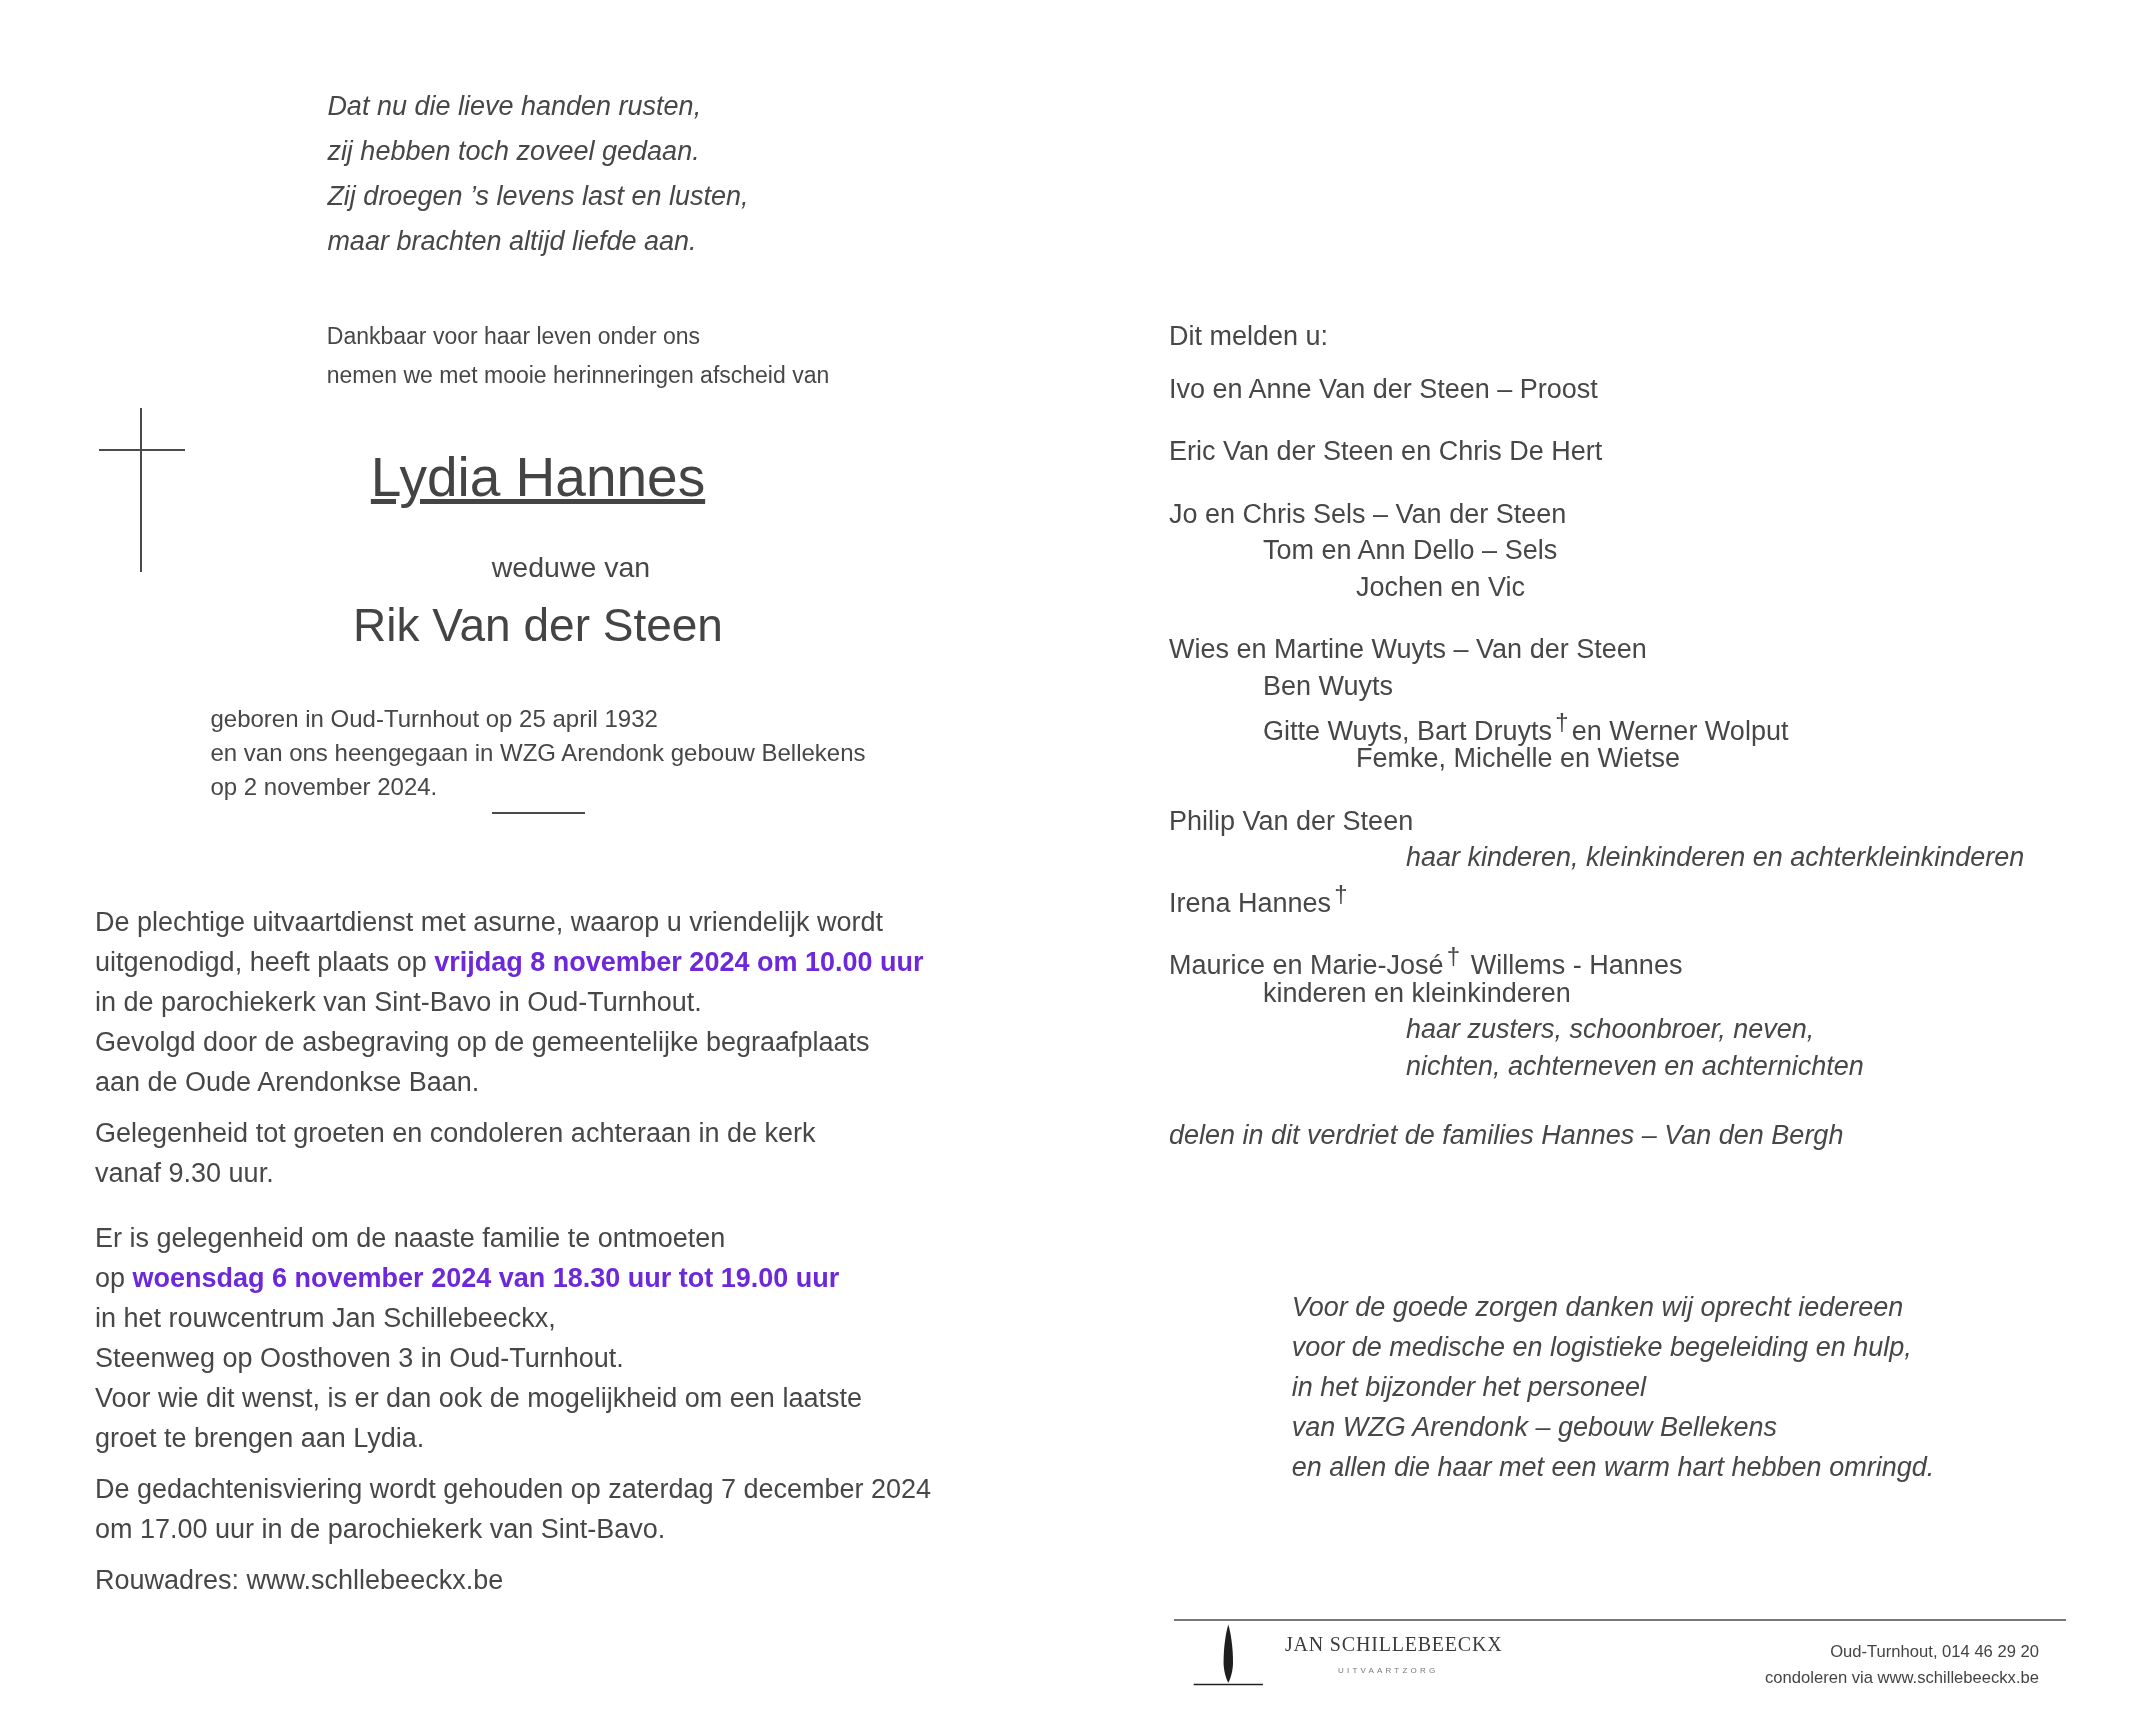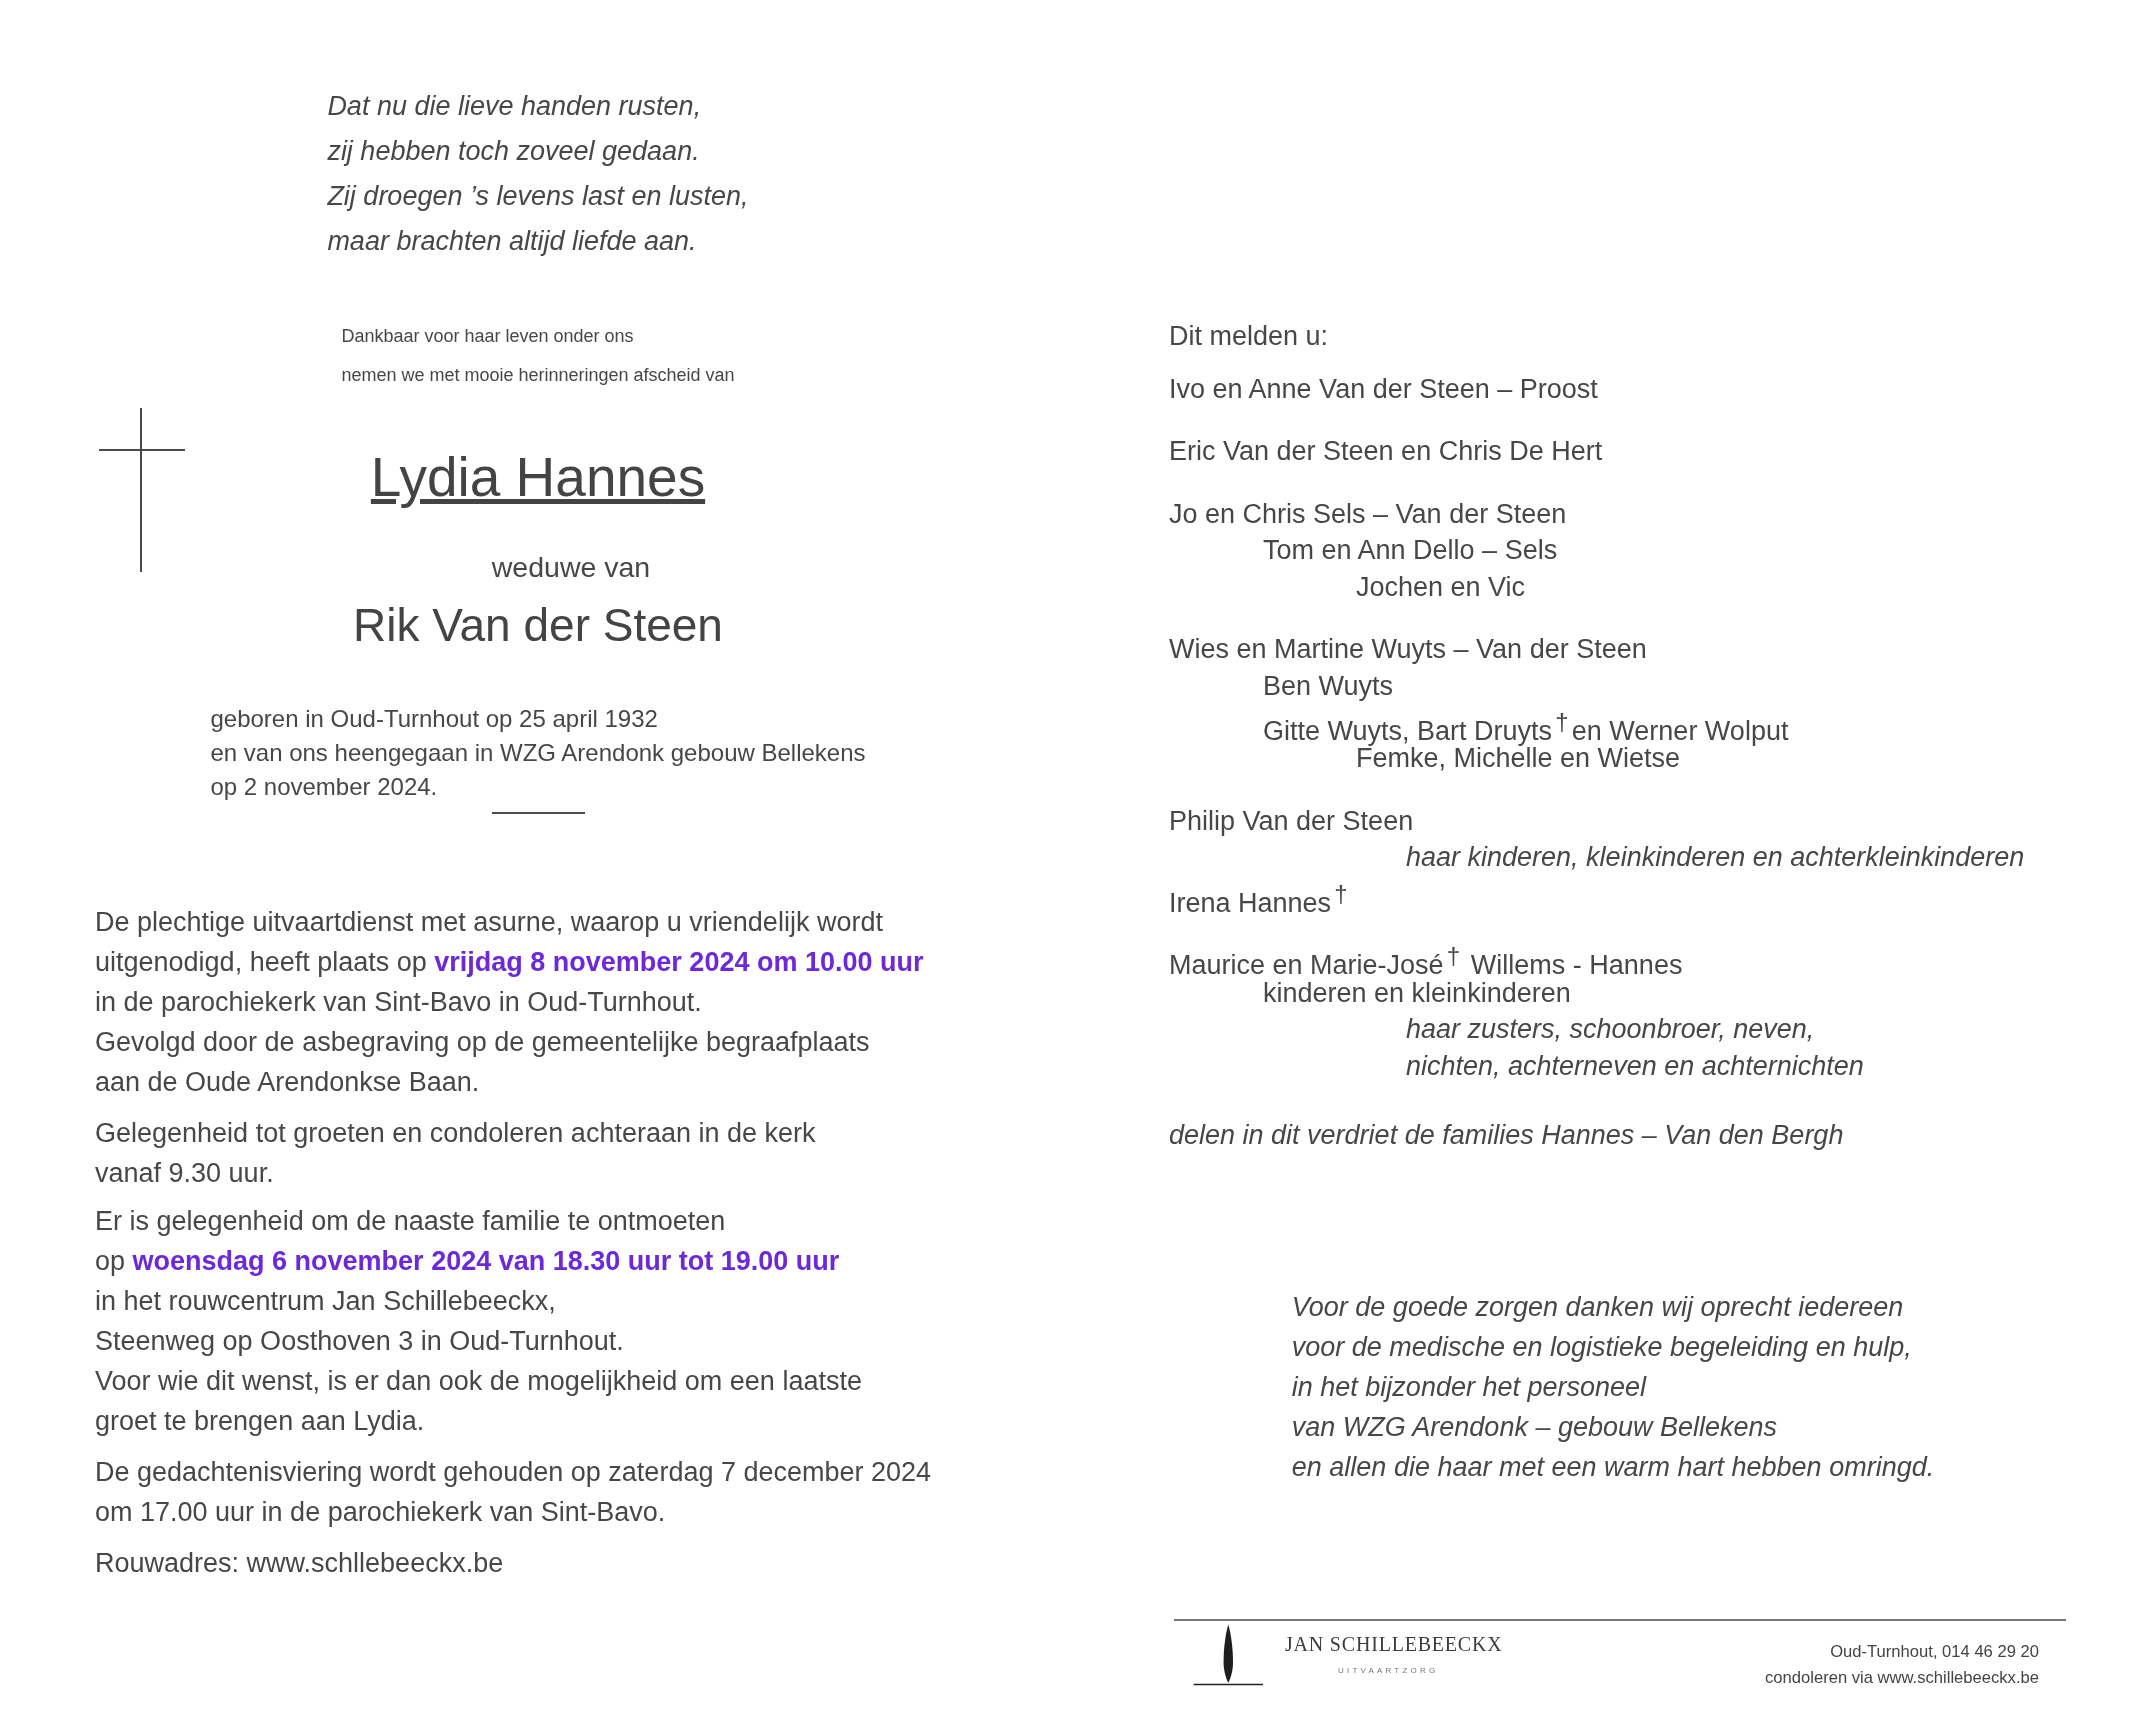--- a/index.html
+++ b/index.html
@@ -8,21 +8,21 @@
     font-family: "Liberation Sans", "DejaVu Sans", sans-serif;
     color: #474747;
   }
   .abs { position: absolute; white-space: nowrap; }
   .center { text-align: left; transform: translateX(-50%); }
   .it { font-style: italic; }
   .b { font-weight: bold; color: #6d28d9; }
 
   
   .poem { font-size: 27px; line-height: 45px; }
-  .intro { font-size: 18px; line-height: 39px; }
+  .intro { font-size: 23px; line-height: 39px; margin-left: 40px; }
   .name-main { font-size: 55px; line-height: 63px; color: #444; }
   .widow { font-size: 28.5px; margin-left: 33px; }
   .name-sub { font-size: 46px; line-height: 55px; color: #444; }
   .dates { font-size: 24px; line-height: 34px; }
   .body-text { font-size: 27px; line-height: 40px; }
 
   .hr { position: absolute; background: #4a4a4a; }
 
   
   .rc { font-size: 27px; line-height: 36px; }
@@ -68,21 +68,21 @@
     <div>De plechtige uitvaartdienst met asurne, waarop u vriendelijk wordt</div>
     <div><span>uitgenodigd, heeft plaats op </span><span class="b">vrijdag 8 november 2024 om 10.00 uur</span></div>
     <div>in de parochiekerk van Sint-Bavo in Oud-Turnhout.</div>
     <div>Gevolgd door de asbegraving op de gemeentelijke begraafplaats</div>
     <div>aan de Oude Arendonkse Baan.</div>
   </div>
   <div style="margin-top:11px;">
     <div>Gelegenheid tot groeten en condoleren achteraan in de kerk</div>
     <div>vanaf 9.30 uur.</div>
   </div>
-  <div style="margin-top:8px;">
+  <div style="margin-top:25px;">
     <div>Er is gelegenheid om de naaste familie te ontmoeten</div>
     <div><span>op </span><span class="b">woensdag 6 november 2024 van 18.30 uur tot 19.00 uur</span></div>
     <div>in het rouwcentrum Jan Schillebeeckx,</div>
     <div>Steenweg op Oosthoven 3 in Oud-Turnhout.</div>
     <div>Voor wie dit wenst, is er dan ook de mogelijkheid om een laatste</div>
     <div>groet te brengen aan Lydia.</div>
   </div>
   <div style="margin-top:11px;">
     <div>De gedachtenisviering wordt gehouden op zaterdag 7 december 2024</div>
     <div>om 17.00 uur in de parochiekerk van Sint-Bavo.</div>

